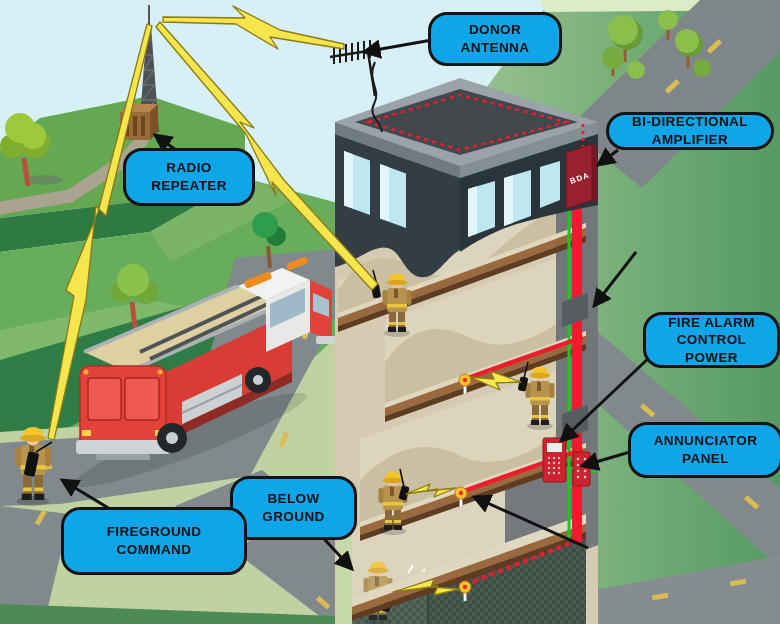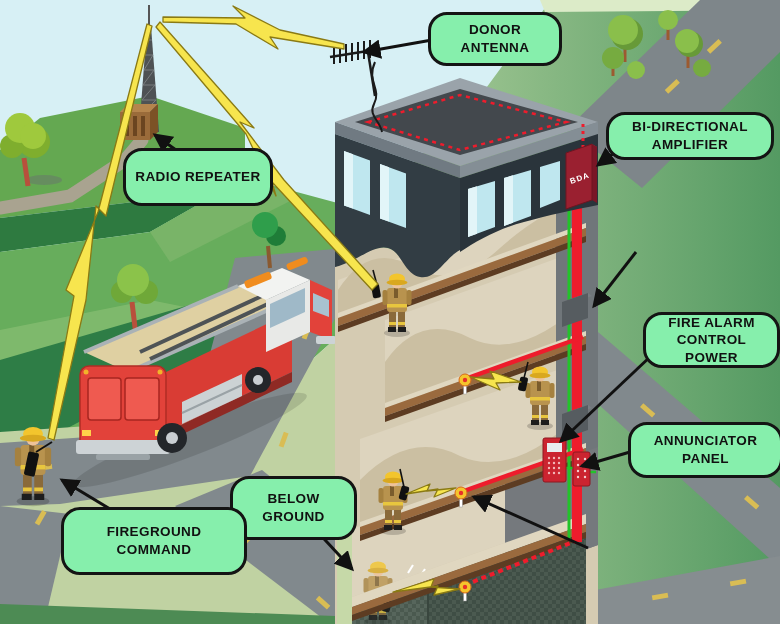--- a/index.html
+++ b/index.html
@@ -1,19 +1,19 @@
 <!DOCTYPE html>
 <html><head>
 <meta charset="utf-8">
 <style>
   html,body{margin:0;padding:0;background:#e8e8e8;}
   #stage{position:relative;width:780px;height:624px;overflow:hidden;
          font-family:"Liberation Sans",sans-serif;background:#d7f0f5;}
   #scene{position:absolute;left:0;top:0;}
-  .lbl{position:absolute;background:#86efac;border:3px solid #141414;border-radius:19px;
+  .lbl{position:absolute;background:#0ea5e9;border:3px solid #141414;border-radius:19px;
        color:#111;font-weight:700;font-size:13.5px;line-height:1.3;letter-spacing:.4px;
        text-align:center;display:flex;align-items:center;justify-content:center;
        padding:6px 8px;box-sizing:border-box;}
 </style>
 </head>
 <body>
 
 <div id="stage">
 <svg id="scene" width="780" height="624" viewBox="0 0 780 624">
   <defs>
@@ -396,19 +396,19 @@
     <line x1="636" y1="252" x2="594" y2="306" marker-end="url(#arw)"></line>
     <line x1="652" y1="355" x2="561" y2="441" marker-end="url(#arw)"></line>
     <line x1="630" y1="452" x2="582" y2="466" marker-end="url(#arw)"></line>
     <line x1="588" y1="548" x2="474" y2="497" marker-end="url(#arw)"></line>
     <line x1="300" y1="513" x2="352" y2="569" marker-end="url(#arw)"></line>
     <line x1="115" y1="512" x2="62" y2="480" marker-end="url(#arw)"></line>
   </g>
 </svg>
 
 <div class="lbl" style="left:428px;top:12px;width:134px;height:54px;">DONOR ANTENNA</div>
-<div class="lbl" style="left:606px;top:112px;width:168px;height:48px;">BI-DIRECTIONAL AMPLIFIER</div>
-<div class="lbl" style="left:123px;top:148px;width:150px;height:58px;">RADIO REPEATER</div>
+<div class="lbl" style="left:606px;top:112px;width:168px;height:38px;">BI-DIRECTIONAL AMPLIFIER</div>
+<div class="lbl" style="left:123px;top:148px;width:132px;height:58px;">RADIO REPEATER</div>
 <div class="lbl" style="left:643px;top:312px;width:137px;height:56px;">FIRE ALARM CONTROL POWER</div>
 <div class="lbl" style="left:628px;top:422px;width:155px;height:56px;">ANNUNCIATOR PANEL</div>
 <div class="lbl" style="left:230px;top:476px;width:127px;height:64px;">BELOW GROUND</div>
 <div class="lbl" style="left:61px;top:507px;width:186px;height:68px;padding:6px 28px;">FIREGROUND COMMAND</div>
 </div>
 
 </body></html>

